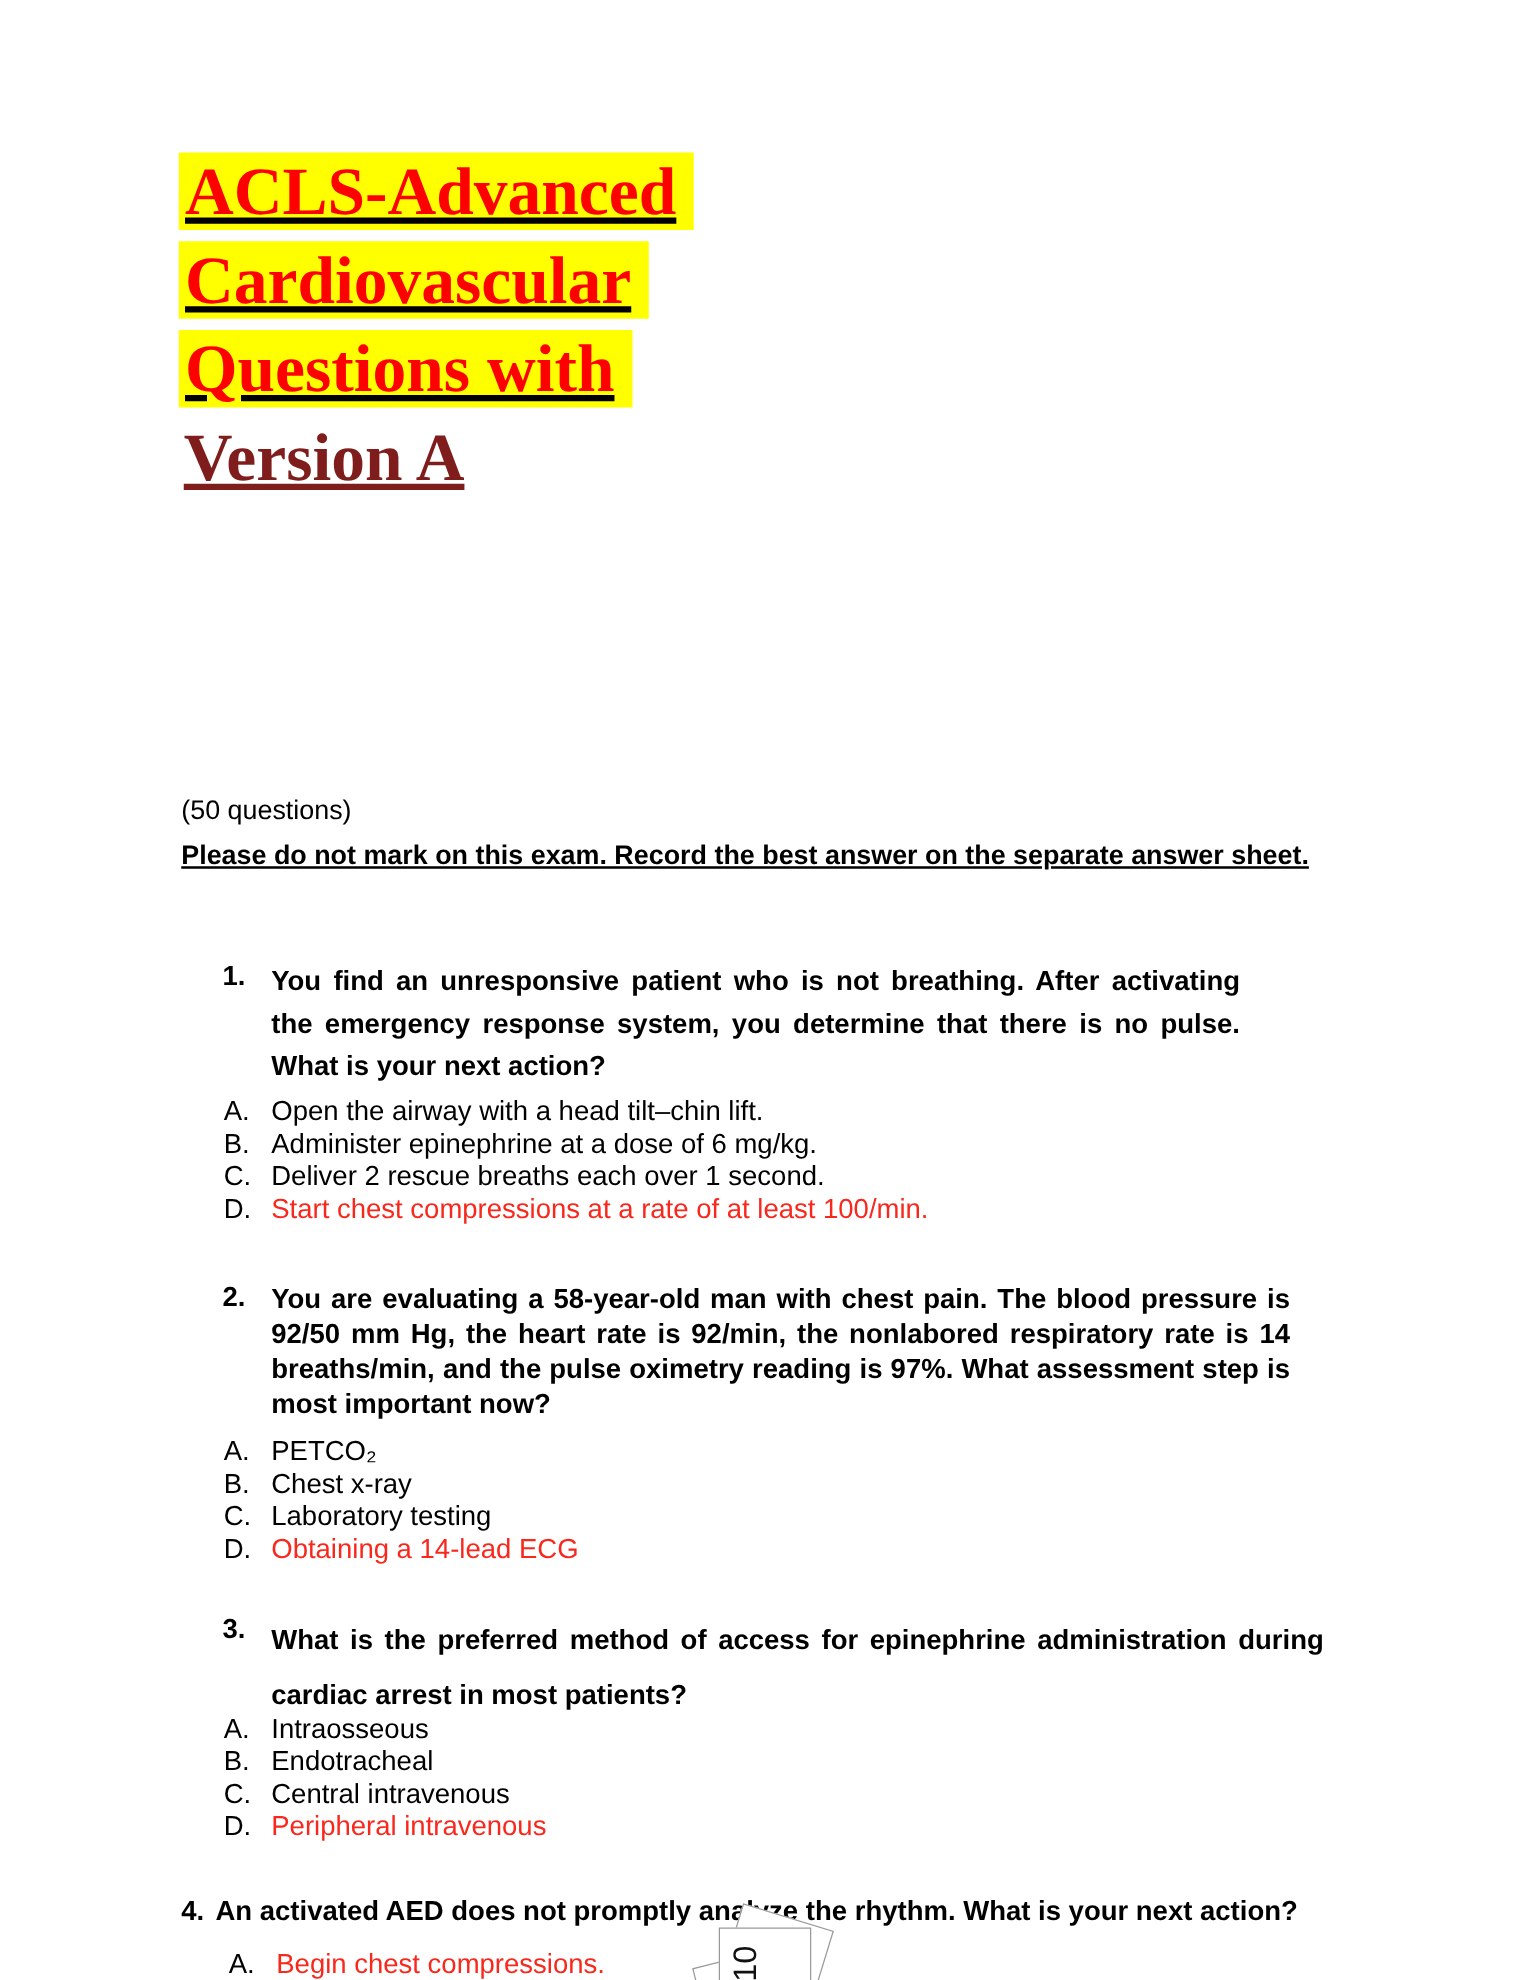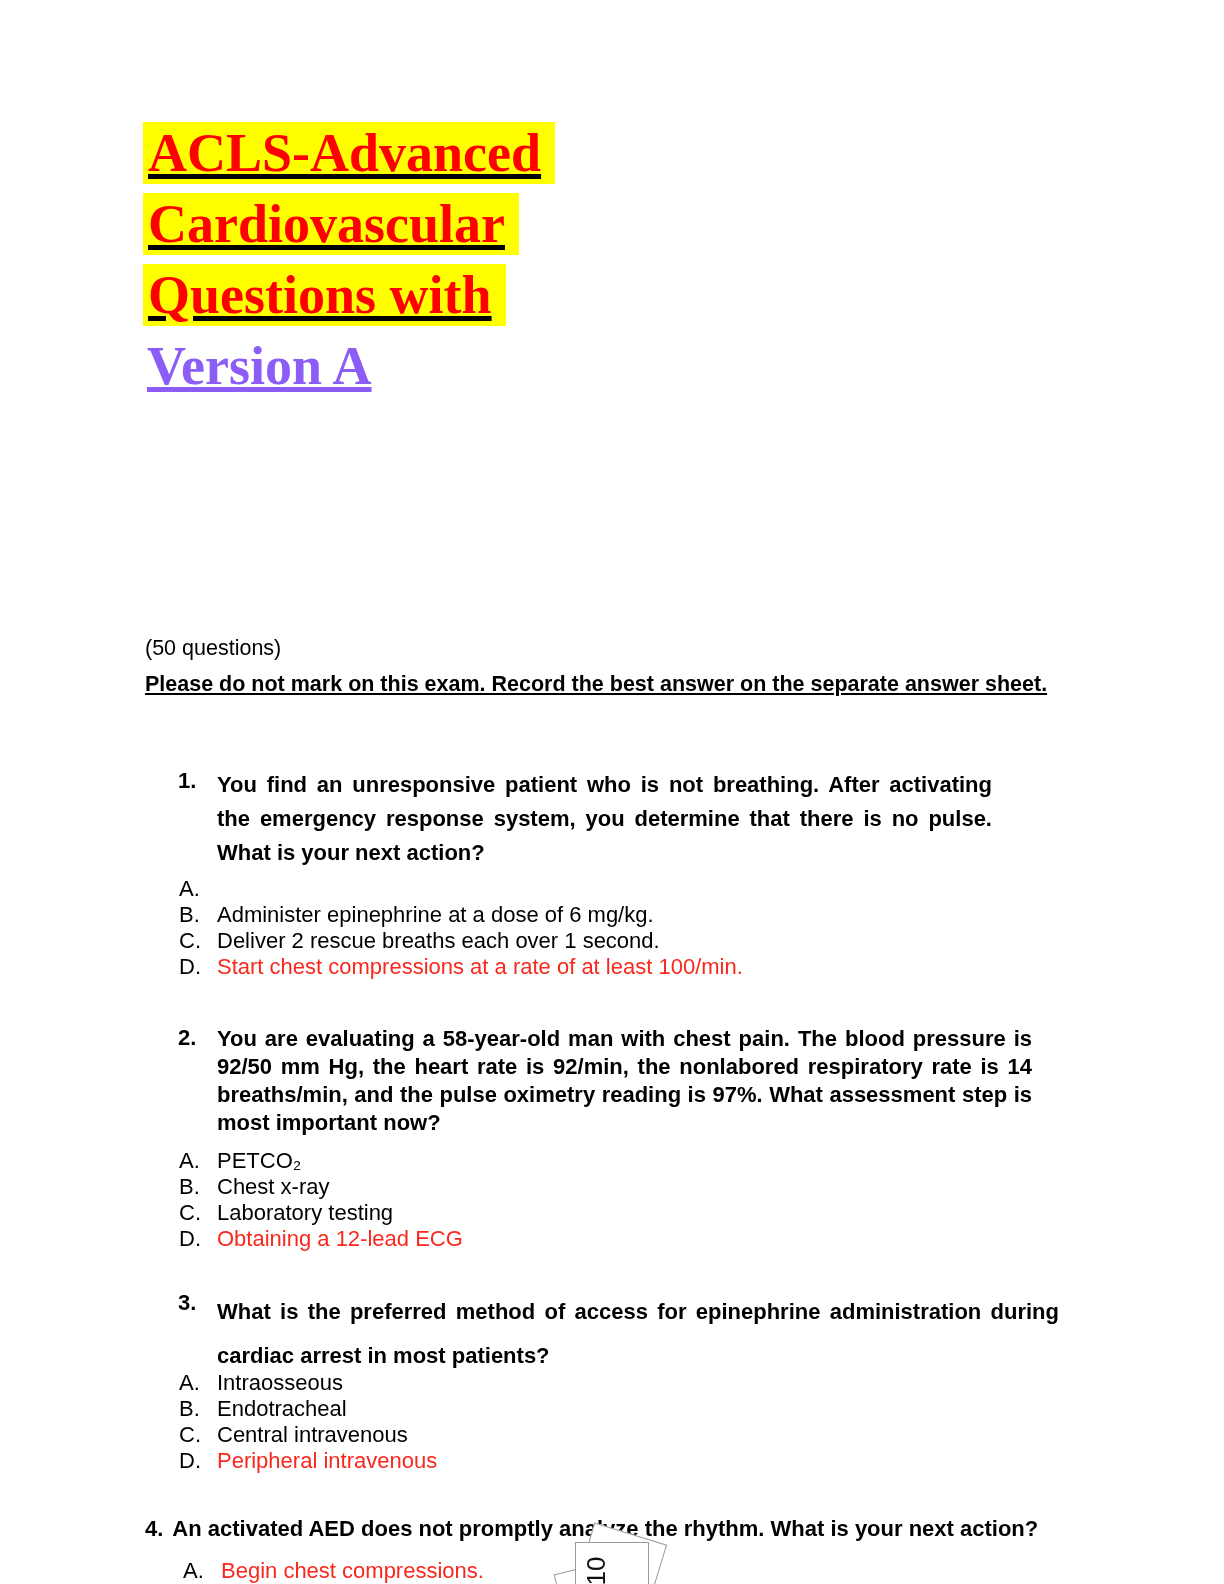--- a/index.html
+++ b/index.html
@@ -13,21 +13,21 @@
     position:absolute;left:143px;top:118px;
     font-family:"Liberation Serif","DejaVu Serif",serif;
     font-weight:bold;font-size:54px;
   }
   .t-line{display:block;height:71px;line-height:71px;white-space:pre;text-decoration:underline;}
   .t-line .hl{
     background:var(--highlight,#ffff00);
     color:var(--title-red,#ff0000);
     padding:1px 14px 1px 5px;
   }
-  .t-line.subtitle{color:#8b5cf6;padding-left:4px;}
+  .t-line.subtitle{color:#7f1d1d;padding-left:4px;}
   
   .note{position:absolute;left:145px;top:636px;font-size:21.5px;}
   .instruction{
     position:absolute;left:145px;top:672px;font-size:21.5px;font-weight:bold;
     text-decoration:underline;white-space:nowrap;
   }
   
   .question{position:absolute;display:flex;font-weight:bold;font-size:22px;}
   .q-num{flex:0 0 39px;}
   .q-text{text-align:justify;display:block;}
@@ -68,20 +68,21 @@
   <div class="instruction">Please do not mark on this exam. Record the best answer on the separate answer sheet.</div>
 
   <div id="questions">
       <div class="question" style="top: 768px; left: 178px;">
         <span class="q-num">1.</span>
         <span class="q-text" style="width: 775px; line-height: 34px;">You find an unresponsive patient who is not breathing. After activating the emergency response system, you determine that there is no pulse. What is your next action?</span>
       </div>
       <div class="options" style="top: 876px; left: 179px;">
         <div class="opt">
           <span class="opt-letter">A.</span>
+          <span class="opt-text">Open the airway with a head tilt–chin lift.</span>
         </div>
         <div class="opt">
           <span class="opt-letter">B.</span>
           <span class="opt-text">Administer epinephrine at a dose of 6 mg/kg.</span>
         </div>
         <div class="opt">
           <span class="opt-letter">C.</span>
           <span class="opt-text">Deliver 2 rescue breaths each over 1 second.</span>
         </div>
         <div class="opt">
@@ -101,21 +102,21 @@
         <div class="opt">
           <span class="opt-letter">B.</span>
           <span class="opt-text">Chest x-ray</span>
         </div>
         <div class="opt">
           <span class="opt-letter">C.</span>
           <span class="opt-text">Laboratory testing</span>
         </div>
         <div class="opt">
           <span class="opt-letter">D.</span>
-          <span class="opt-text correct">Obtaining a 12-lead ECG</span>
+          <span class="opt-text correct">Obtaining a 14-lead ECG</span>
         </div>
       </div>
       <div class="question" style="top: 1290px; left: 178px;">
         <span class="q-num">3.</span>
         <span class="q-text" style="width: 842px; line-height: 44px;">What is the preferred method of access for epinephrine administration during cardiac arrest in most patients?</span>
       </div>
       <div class="options" style="top: 1370px; left: 179px;">
         <div class="opt">
           <span class="opt-letter">A.</span>
           <span class="opt-text">Intraosseous</span>

